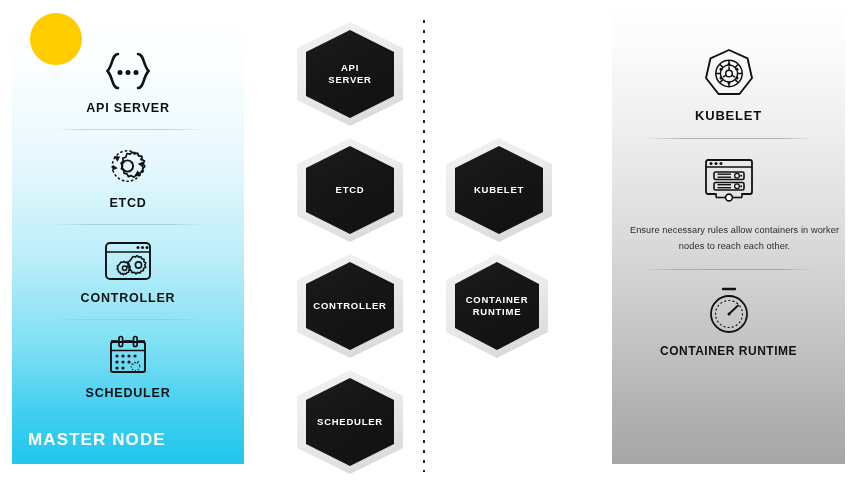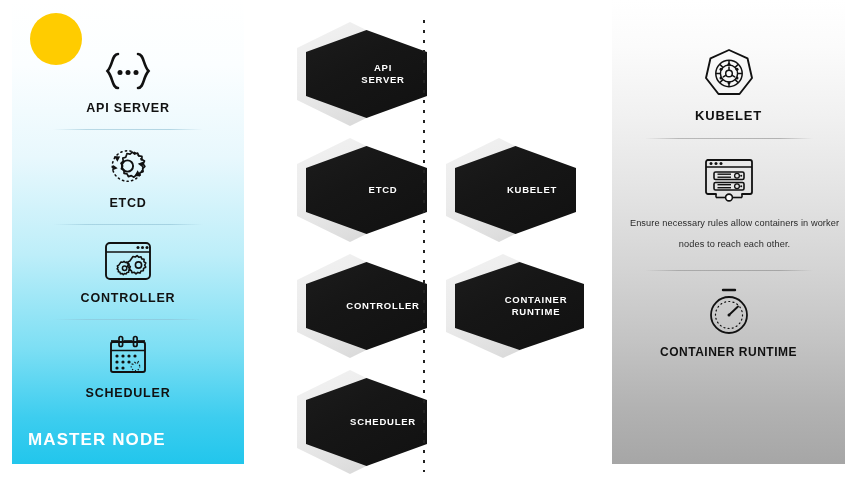--- a/index.html
+++ b/index.html
@@ -40,21 +40,21 @@
   .hex-wrap{position:absolute;}
   .hex-shadow{
     position:absolute;left:0;top:0;width:100%;height:100%;
     clip-path:polygon(50% 0%,100% 25%,100% 75%,50% 100%,0% 75%,0% 25%);
     background:linear-gradient(155deg,#f2f2f2 0%,#ebebeb 45%,#dedede 78%,#d2d2d2 100%);
   }
   .hex-main{
     position:absolute;left:9px;top:8px;width:calc(100% - 18px);height:calc(100% - 16px);
     clip-path:polygon(50% 0%,100% 25%,100% 75%,50% 100%,0% 75%,0% 25%);
     background:linear-gradient(150deg,#1c1c1c 0%,#161616 40%,#111111 100%);
-    display:flex;align-items:center;justify-content:center;padding-left:33px;
+    display:flex;align-items:center;justify-content:center;
   }
   .hex-label{
     color:#ffffff;font-size:9.5px;font-weight:bold;letter-spacing:.75px;
     line-height:12px;text-align:center;white-space:pre-line;
   }
 
   
   .dotted-divider{
     position:absolute;left:423px;top:20px;width:2px;height:452px;
     background-image:linear-gradient(180deg,#222 0 3px,rgba(0,0,0,0) 3px 10px);
@@ -68,21 +68,21 @@
     overflow:hidden;
   }
   .worker-items{position:absolute;left:0;top:48px;width:100%;}
   .w-item{text-align:center;}
   .w-icon{height:52px;display:flex;align-items:center;justify-content:center;}
   .w-label{
     font-size:13px;font-weight:bold;letter-spacing:.8px;color:#111;margin-top:8px;
   }
   .w-label.small{font-size:12px;letter-spacing:.5px;}
   .w-desc{
-    font-size:9.2px;line-height:21px;color:#2a2a2a;margin-top:8px;
+    font-size:9.2px;line-height:16px;color:#2a2a2a;margin-top:17px;
     letter-spacing:.1px;
     padding-left:12px;
   }
   .w-div{
     width:168px;height:1px;margin:15px auto 14px auto;
     background:linear-gradient(90deg,rgba(255,255,255,0) 0%,rgba(120,120,120,.45) 20%,rgba(120,120,120,.5) 80%,rgba(255,255,255,0) 100%);
   }
   .worker-title{
     position:absolute;left:0;bottom:14px;width:100%;text-align:center;
     color:#111;font-size:17px;font-weight:bold;letter-spacing:1.1px;
@@ -230,21 +230,21 @@
 
   <div class="dotted-divider"></div>
 
   <div class="hex-wrap" style="left:446px;top:138px;width:106px;height:104px;">
     <div class="hex-shadow"></div>
     <div class="hex-main">
       <span class="hex-label">KUBELET</span>
     </div>
   </div>
 
-  <div class="hex-wrap" style="left:446px;top:254px;width:114px;height:104px;">
+  <div class="hex-wrap" style="left:446px;top:254px;width:102px;height:104px;">
     <div class="hex-shadow"></div>
     <div class="hex-main">
       <span class="hex-label">CONTAINER
 RUNTIME</span>
     </div>
   </div>
 
   <div class="worker-panel">
 
     <div class="worker-items">

